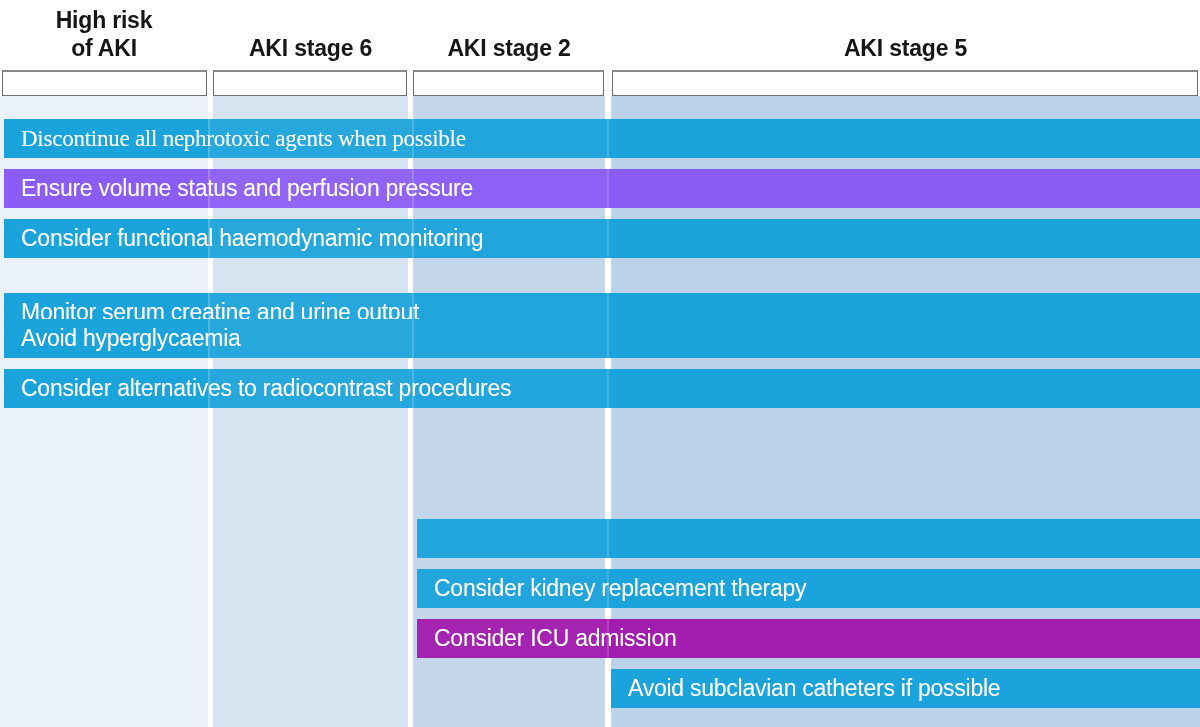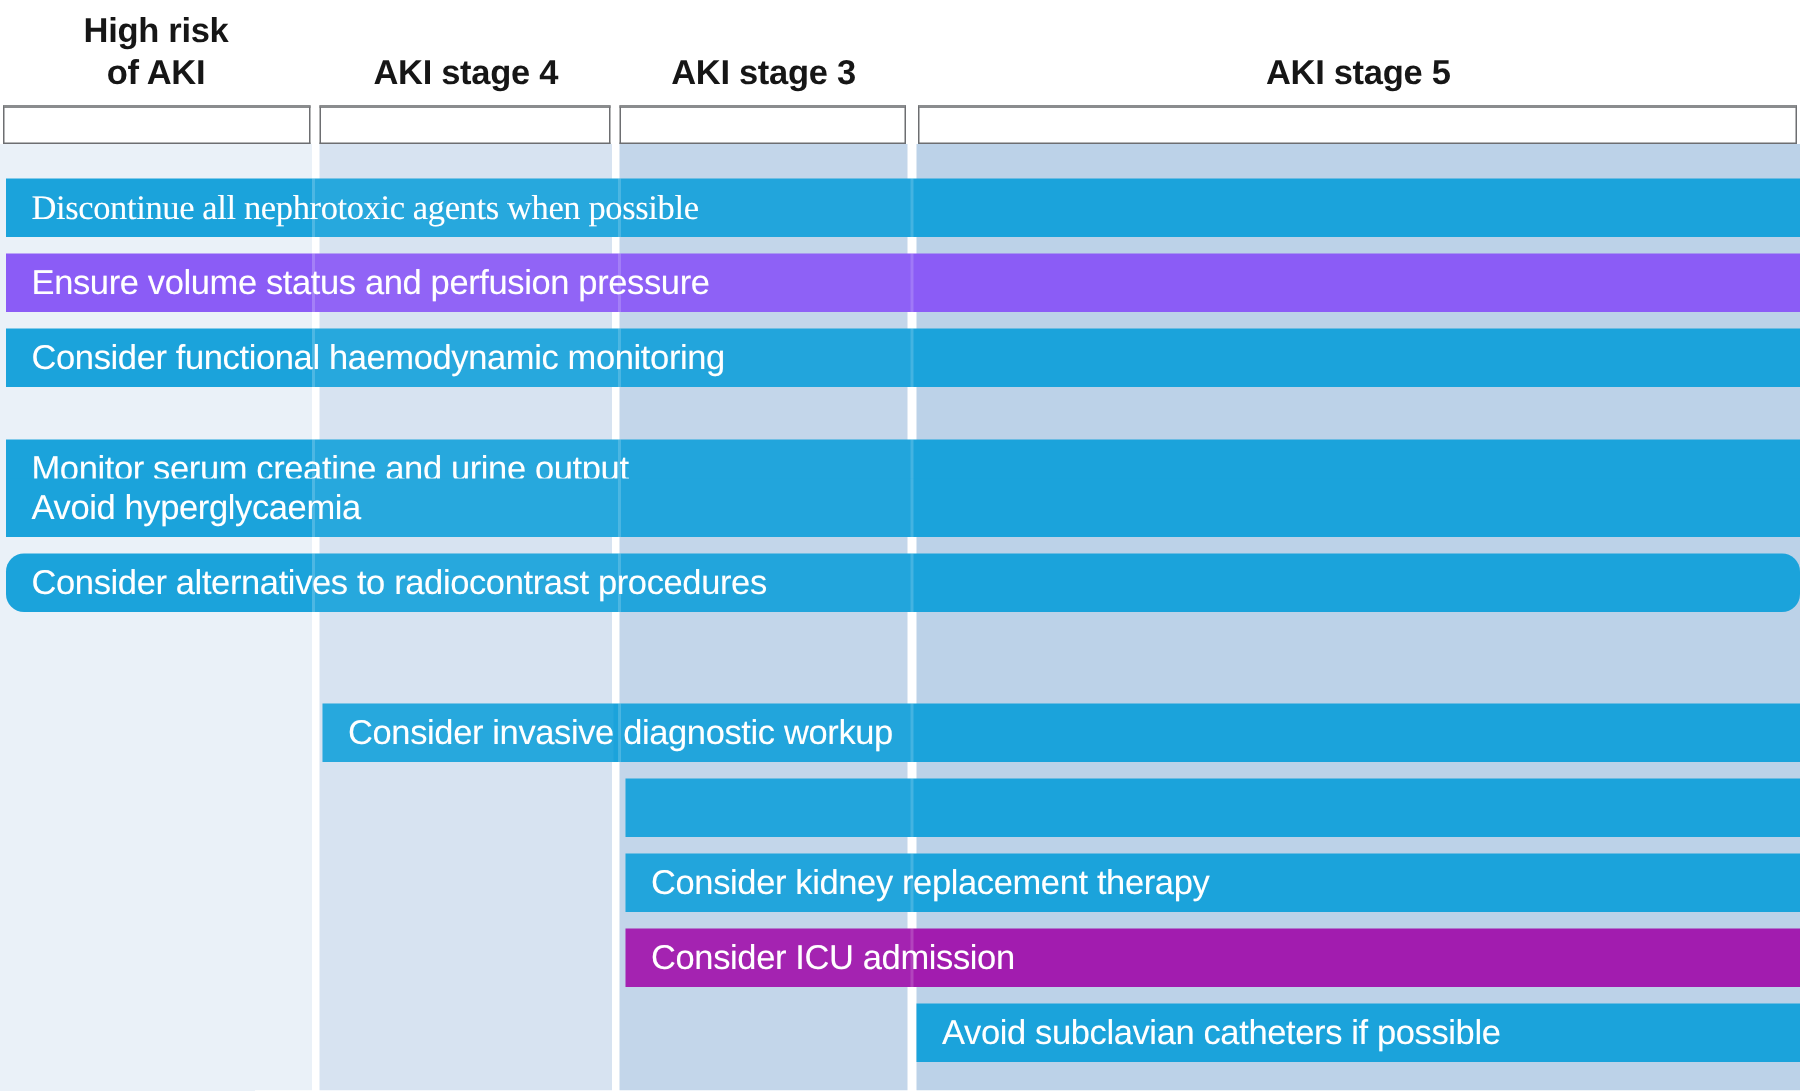--- a/index.html
+++ b/index.html
@@ -95,24 +95,24 @@
 </head>
 <body>
 
 <div id="figure">
 
   <div class="col-header" style="left:0px; width:208px;">
     <span>High risk
 of AKI</span>
   </div>
   <div class="col-header" style="left:213px; width:195px;">
-    <span>AKI stage 4</span>
+    <span>AKI stage 6</span>
   </div>
   <div class="col-header" style="left:413px; width:192px;">
-    <span>AKI stage 3</span>
+    <span>AKI stage 2</span>
   </div>
   <div class="col-header" style="left:611px; width:589px;">
     <span>AKI stage 5</span>
   </div>
 
   <div class="bracket" style="left:2px;   width:205px;"></div>
   <div class="bracket" style="left:213px; width:194px;"></div>
   <div class="bracket" style="left:413px; width:191px;"></div>
   <div class="bracket" style="left:612px; width:586px;"></div>
 
@@ -159,37 +159,30 @@
 
   <div class="bar" style="left:4px; width:1196px; top:319px; background:#1ba3db;">
     <span class="tint" style="left:204px; width:205px; background:rgba(255,255,255,0.055);"></span>
     <span class="tint" style="left:409px; width:194px; background:rgba(255,255,255,0.03);"></span>
     <span class="seam" style="left:204px;"></span>
     <span class="seam" style="left:408px;"></span>
     <span class="seam" style="left:603px;"></span>
     <span class="bar-label">Avoid hyperglycaemia</span>
   </div>
 
-  <div class="bar" style="left:4px; width:1196px; top:369px; background:#1ba3db;border-radius:12px;">
+  <div class="bar" style="left:4px; width:1196px; top:369px; background:#1ba3db;">
     <span class="tint" style="left:204px; width:205px; background:rgba(255,255,255,0.055);"></span>
     <span class="tint" style="left:409px; width:194px; background:rgba(255,255,255,0.03);"></span>
     <span class="seam" style="left:204px;"></span>
     <span class="seam" style="left:408px;"></span>
     <span class="seam" style="left:603px;"></span>
     <span class="bar-label">Consider alternatives to radiocontrast procedures</span>
   </div>
 
 
-  <div class="bar" style="left:215px; width:985px; top:469px; background:#1ba3db;">
-    <span class="tint" style="left:0px; width:194px; background:rgba(255,255,255,0.055);"></span>
-    <span class="tint" style="left:198px; width:194px; background:rgba(255,255,255,0.03);"></span>
-    <span class="seam" style="left:197px;"></span>
-    <span class="seam" style="left:392px;"></span>
-    <span class="bar-label">Consider invasive diagnostic workup</span>
-  </div>
 
   <div class="bar" style="left:417px; width:783px; top:519px; background:#1ba3db;">
     <span class="tint" style="left:0px; width:190px; background:rgba(255,255,255,0.03);"></span>
     <span class="seam" style="left:190px;"></span>
   </div>
 
   <div class="bar" style="left:417px; width:783px; top:569px; background:#1ba3db;">
     <span class="tint" style="left:0px; width:190px; background:rgba(255,255,255,0.03);"></span>
     <span class="seam" style="left:190px;"></span>
     <span class="bar-label">Consider kidney replacement therapy</span>

